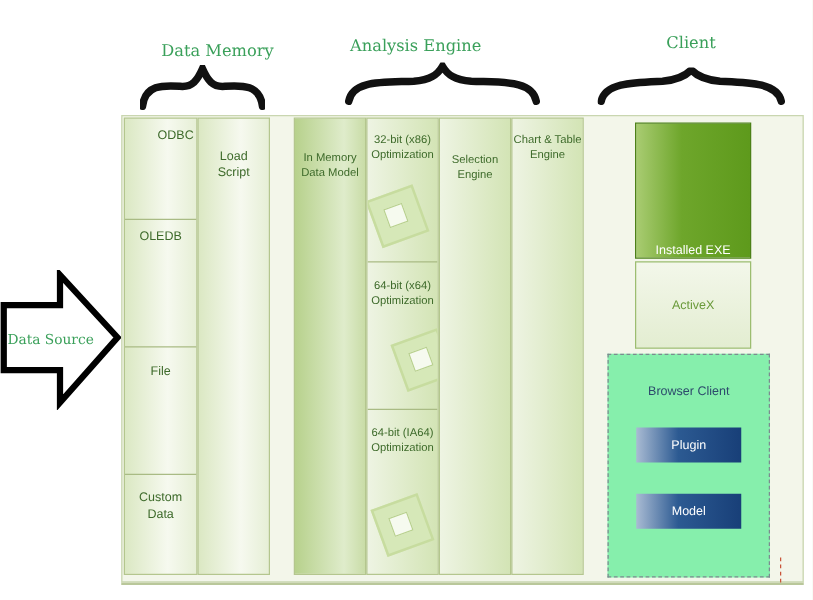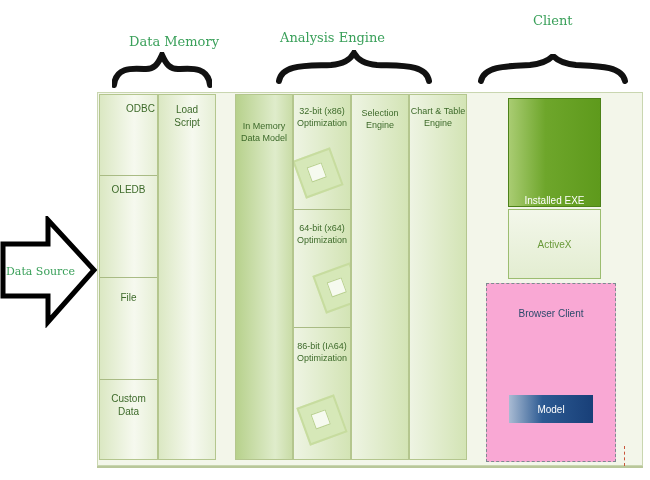--- a/index.html
+++ b/index.html
@@ -9,33 +9,33 @@
   .panel{position:absolute;left:97px;top:92px;width:544px;height:372px;background:#f3f6ea;border:1px solid #c9d6b0;box-shadow:0 2px 0 #b9c79a;}
   .col{position:absolute;box-sizing:border-box;border:1px solid #b4c68e;font-size:10px;color:#3d6a2a;text-align:center;}
   .grad1{background:linear-gradient(to right,#dbe8c3,#f6f9ef 60%,#e6efd6);}
   .grad2{background:linear-gradient(to right,#b7d18c,#dfeccb 70%,#c9dca7);}
   .grad3{background:linear-gradient(to right,#eef4e3,#d3e4b5);}
   .cell{position:absolute;left:0;right:0;box-sizing:border-box;border-top:1px solid #a9bb84;padding-top:8px;}
   .chip{position:absolute;width:36px;height:36px;border:2px solid #c7dc9f;transform:rotate(-20deg);background:#d6e8b8;}
   .chip:after{content:"";position:absolute;left:9px;top:9px;width:14px;height:14px;background:#f6faef;border:1px solid #b9d18f;}
   .exe{position:absolute;left:508px;top:98px;width:91px;height:107px;background:linear-gradient(to right,#a9cc72,#6ea62b 40%,#5e9a1c);border:1px solid #4c8118;color:#fff;font-size:10px;display:flex;align-items:flex-end;justify-content:center;}
   .activex{position:absolute;left:508px;top:209px;width:91px;height:68px;background:linear-gradient(to bottom,#f3f7ea,#e3edd1);border:1px solid #9cbd70;color:#6a9a3a;font-size:10px;display:flex;align-items:center;justify-content:center;}
-  .browser{position:absolute;left:486px;top:283px;width:128px;height:177px;border:1.5px dashed #7d8a90;background:#f9a8d4;}
+  .browser{position:absolute;left:486px;top:283px;width:128px;height:177px;border:1.5px dashed #7d8a90;background:#86efac;}
   .browser .btitle{position:absolute;left:0;right:0;top:24px;text-align:center;font-size:10px;color:#2d4a6c;}
   .bbtn{position:absolute;left:22px;width:84px;height:28px;background:linear-gradient(to right,#a9bbd3,#2c5a92 40%,#183f78);color:#fff;font-size:10px;display:flex;align-items:center;justify-content:center;}
   .arrow{position:absolute;left:0;top:216px;}
   .dslabel{position:absolute;left:6px;top:265px;font-family:"DejaVu Serif","Liberation Serif",serif;font-size:11px;color:#3aa05a;}
   .redline{position:absolute;left:624px;top:446px;width:0;height:20px;border-left:1px dashed #c9553a;}
 </style>
 </head>
 <body>
 
 <div class="title" style="left:129px;top:34px;">Data Memory</div>
 <div class="title" style="left:280px;top:30px;">Analysis Engine</div>
-<div class="title" style="left:533px;top:13px;">Client</div>
+<div class="title" style="left:533px;top:27px;">Client</div>
 
 <svg class="brace" style="left:112px;top:52px;" width="100" height="36">
   <path d="M2 33 C4 16,18 16,32 17 C42 18,46 12,50 3 C54 12,58 18,68 17 C82 16,96 16,98 33" fill="none" stroke="#111" stroke-width="6" stroke-linecap="round"></path>
 </svg>
 <svg class="brace" style="left:276px;top:50px;" width="156" height="36">
   <path d="M3 31 C6 14,30 16,55 15 C68 14,74 10,78 3 C82 10,88 14,101 15 C126 16,150 14,153 31" fill="none" stroke="#111" stroke-width="6" stroke-linecap="round"></path>
 </svg>
 <svg class="brace" style="left:478px;top:54px;" width="150" height="30">
   <path d="M3 27 C6 12,30 12,52 11 C64 10,70 7,75 2 C80 7,86 10,98 11 C120 12,144 12,147 27" fill="none" stroke="#111" stroke-width="6" stroke-linecap="round"></path>
 </svg>
@@ -56,52 +56,55 @@
   </div>
   <div class="cell" style="top:182px;height:102px;">
     <span style="display:block;padding-top:6px;">File</span>
   </div>
   <div class="cell" style="top:284px;height:82px;">
     <span style="display:block;padding-top:4px;width:40px;margin:0 auto;line-height:13px;">Custom Data</span>
   </div>
 </div>
 
 <div class="col grad1" style="left:158px;top:94px;width:58px;height:366px;">
-  <span style="display:block;padding-top:8px;width:36px;margin:0 auto;line-height:13px;">Load Script</span>
+  <span style="display:block;padding-top:8px;width:36px;margin:16px auto;line-height:13px;">Load Script</span>
 </div>
 
 <div class="col grad2" style="left:235px;top:94px;width:58px;height:366px;">
   <span style="display:block;padding-top:24px;font-size:9px;width:52px;margin:1px auto;line-height:12px;">In Memory Data Model</span>
 </div>
 <div class="col grad3" style="left:293px;top:94px;width:58px;height:366px;overflow:hidden;">
   <div class="cell" style="top:0;height:114px;border-top:none;">
     <span style="display:block;padding-top:2px;font-size:9px;line-height:12px;">32-bit (x86) Optimization</span>
     <div class="chip" style="left:4px;top:58px;"></div>
   </div>
   <div class="cell" style="top:114px;height:118px;">
     <span style="display:block;padding-top:4px;font-size:9px;line-height:12px;">64-bit (x64) Optimization</span>
     <div class="chip" style="left:24px;top:58px;"></div>
   </div>
   <div class="cell" style="top:232px;height:134px;">
-    <span style="display:block;padding-top:4px;font-size:9px;line-height:12px;">86-bit (IA64) Optimization</span>
+    <span style="display:block;padding-top:4px;font-size:9px;line-height:12px;">64-bit (IA64) Optimization</span>
     <div class="chip" style="left:8px;top:72px;"></div>
   </div>
 </div>
 <div class="col grad3" style="left:351px;top:94px;width:58px;height:366px;">
-  <span style="display:block;padding-top:10px;font-size:9px;width:40px;margin:2px auto;line-height:12px;">Selection Engine</span>
+  <span style="display:block;padding-top:10px;font-size:9px;width:40px;margin:16px auto;line-height:12px;">Selection Engine</span>
 </div>
 <div class="col grad3" style="left:409px;top:94px;width:58px;height:366px;">
   <span style="display:block;padding-top:10px;font-size:9px;width:56px;margin:0 auto;line-height:12px;">Chart &amp; Table Engine</span>
 </div>
 
 <div class="exe">
   <span>Installed EXE</span>
 </div>
 <div class="activex">
   <span>ActiveX</span>
 </div>
 <div class="browser">
   <div class="btitle">Browser Client</div>
+  <div class="bbtn" style="top:58px;">
+    <span>Plugin</span>
+  </div>
   <div class="bbtn" style="top:111px;">
     <span>Model</span>
   </div>
 </div>
 <div class="redline"></div>
 
 </body></html>

